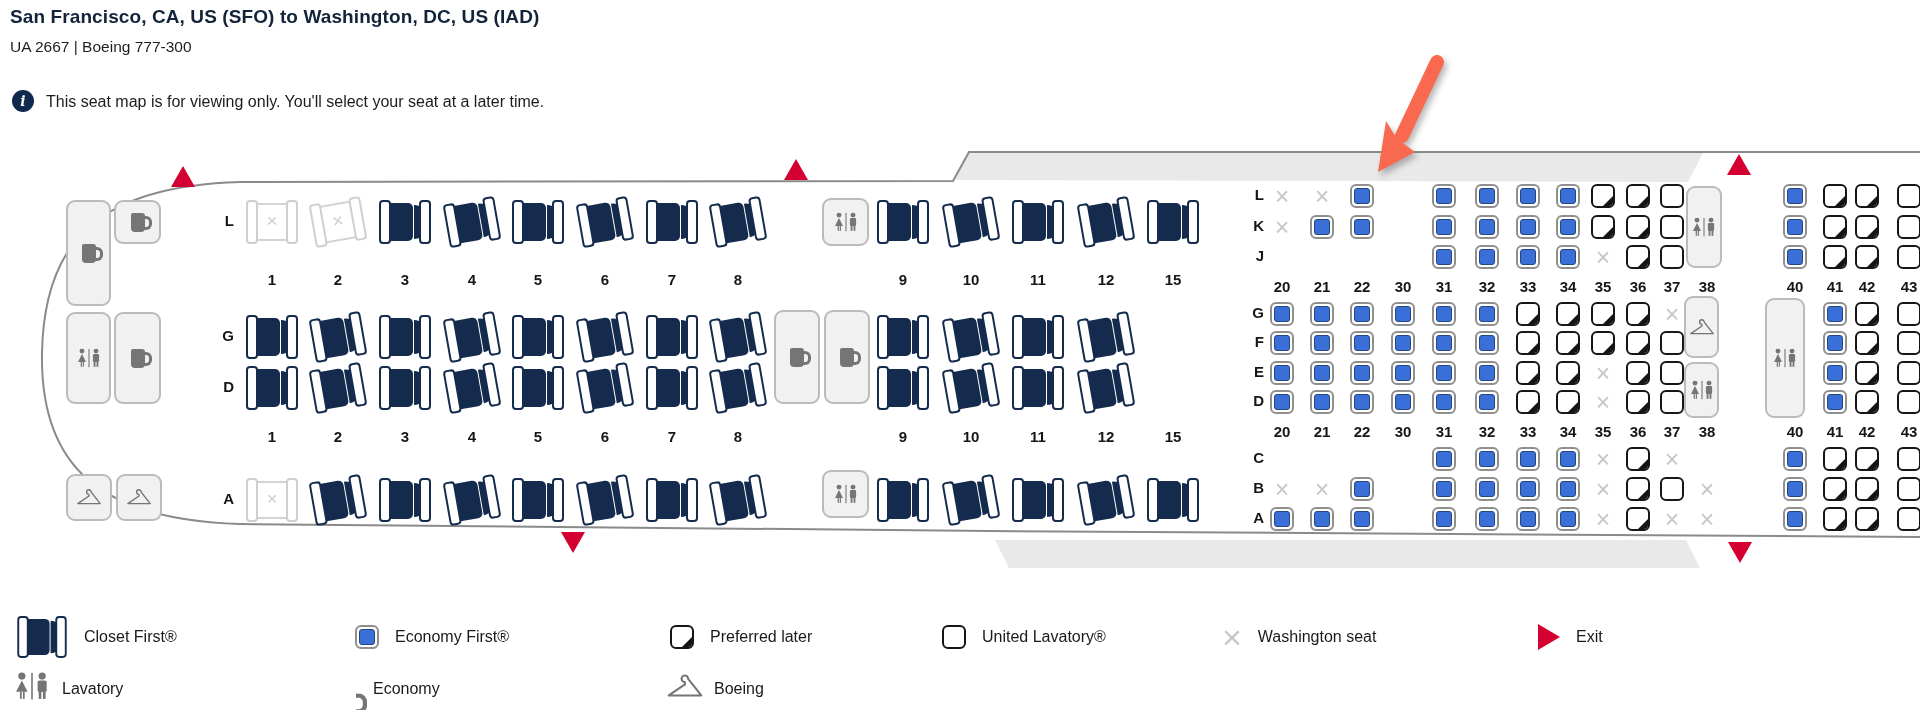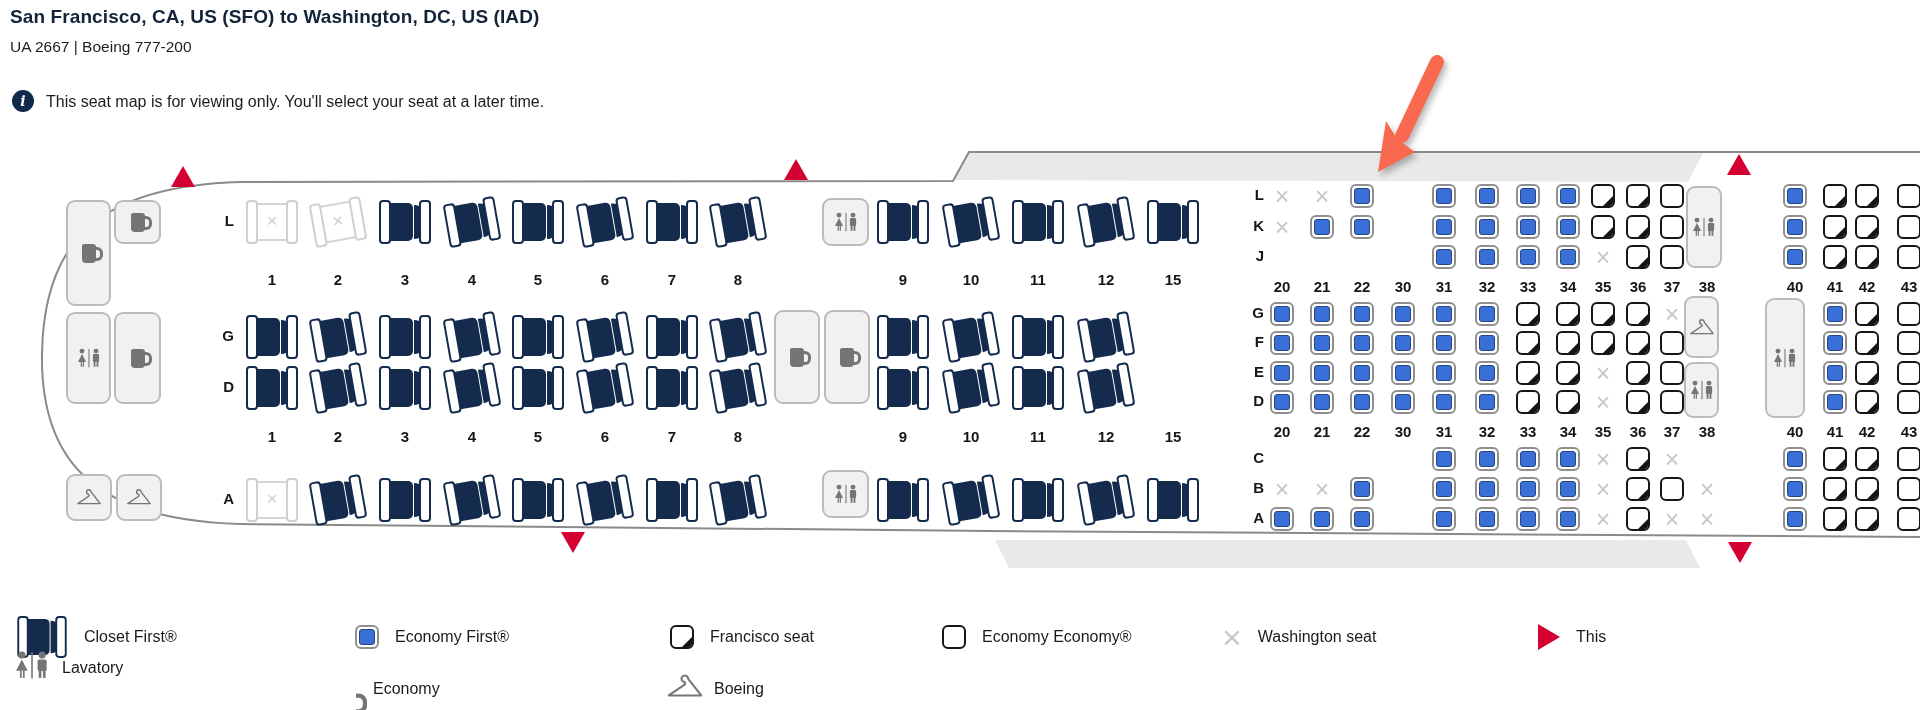--- a/index.html
+++ b/index.html
@@ -57,21 +57,21 @@
 <body>
 
 <svg id="fuse" width="1920" height="710" viewBox="0 0 1920 710">
   <path fill="#ffffff" d="M1920 152 L969 152 L953 181 L240 182 C100 186 44 240 42 353 C40 466 100 520 240 524 L990 531 L1920 537 Z"></path>
   <polygon fill="#e9e9e9" points="968,153 1703,153 1688,182 955,180"></polygon>
   <polygon fill="#e9e9e9" points="995,540 1686,540 1700,568 1009,568"></polygon>
   <path fill="none" stroke="#8a8a8a" stroke-width="2" d="M1920 152 L969 152 L953 181 L240 182 C100 186 44 240 42 353 C40 466 100 520 240 524 L990 531 L1920 537"></path>
 </svg>
 
 <div id="title">San Francisco, CA, US (SFO) to Washington, DC, US (IAD)</div>
-<div id="subtitle">UA 2667 | Boeing 777-200</div>
+<div id="subtitle">UA 2667 | Boeing 777-300</div>
 <div id="notice-icon">i</div>
 <div id="notice">This seat map is for viewing only. You'll select your seat at a later time.</div>
 
 <div id="seatmap">
     <span class="rl" style="left:206px;top:212px">L</span>
     <div class="pod px" style="left:246px;top:200px">
       <i class="bedo"></i>
       <i class="arm al"></i>
       <i class="arm ar"></i>
       <b class="pxx">×</b>
@@ -915,35 +915,35 @@
 <div class="lgr" style="left:355px;top:615px">
   <span class="es ep">
       <i></i>
     </span>
   <span class="lgt">Economy First®</span>
 </div>
 <div class="lgr" style="left:670px;top:615px">
   <span class="es pe">
       <i></i>
     </span>
-  <span class="lgt">Francisco seat</span>
+  <span class="lgt">Preferred later</span>
 </div>
 <div class="lgr" style="left:942px;top:615px">
   <span class="es ee"></span>
-  <span class="lgt">Economy Economy®</span>
+  <span class="lgt">United Lavatory®</span>
 </div>
 <div class="lgr" style="left:1222px;top:615px">
   <b class="lx">×</b>
   <span class="lgt">Washington seat</span>
 </div>
 <div class="lgr" style="left:1538px;top:615px">
   <i class="lext"></i>
-  <span class="lgt">This</span>
+  <span class="lgt">Exit</span>
 </div>
-<div class="lgr" style="left:18px;top:646px">
+<div class="lgr" style="left:18px;top:667px">
   <span class="big" id="lg-wc"><svg class="wc" viewBox="0 0 26 18">
         <circle cx="6.5" cy="2.6" r="2.3"></circle>
         <path d="M6.5 5.4 L2.8 12.6 H10.2 Z"></path>
         <rect x="5.3" y="12.6" width="1.1" height="4.6"></rect>
         <rect x="7.2" y="12.6" width="1.1" height="4.6"></rect>
         <rect x="12.5" y="0.6" width="1" height="17"></rect>
         <circle cx="19.5" cy="2.6" r="2.3"></circle>
         <rect x="16.6" y="5.4" width="5.8" height="7.4" rx="1.2"></rect>
         <rect x="17.3" y="12.6" width="1.7" height="4.6"></rect>
         <rect x="20" y="12.6" width="1.7" height="4.6"></rect>

